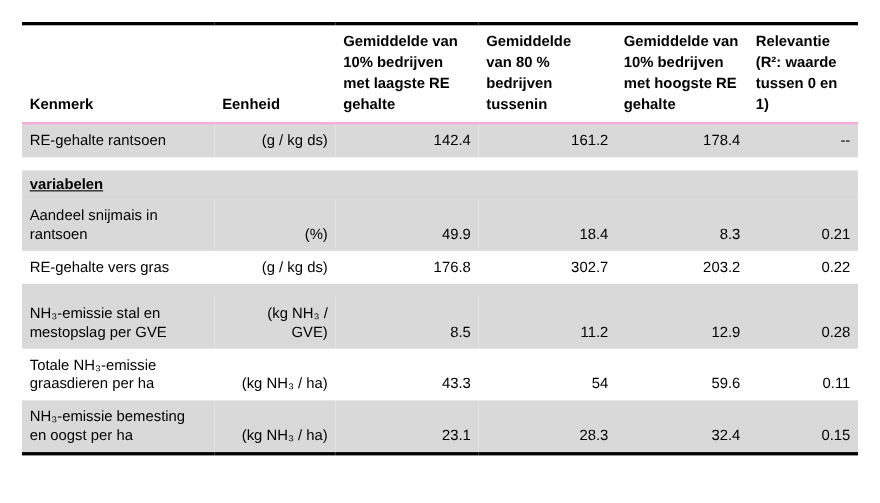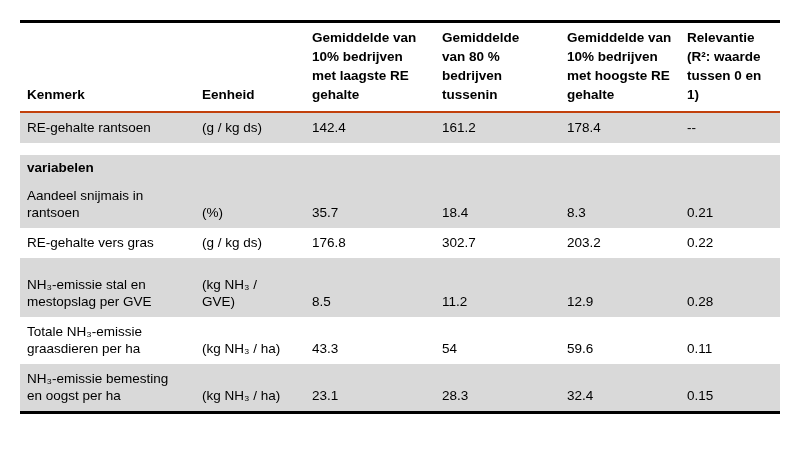--- a/index.html
+++ b/index.html
@@ -35,35 +35,35 @@
   col.c5 { width: 120px; }
   col.c6 { width: 100px; }
 
   th {
     vertical-align: bottom;
     text-align: left;
     font-weight: bold;
     font-size: 13.5px;
     line-height: 19px;
     padding: 5px 7px 7px 7px;
-    border-bottom: 2px solid #c2410c;
+    border-bottom: 2px solid #f9a8d4;
     white-space: pre-line;
   }
   td {
     vertical-align: bottom;
     font-size: 13.5px;
     line-height: 17px;
     padding: 6px 7px 7px 7px;
     white-space: pre-line;
     margin-top: 24px;
   }
-  td.c-eenheid, td.c-num { }
+  td.c-eenheid, td.c-num { text-align: right; }
   tr.shaded td { background: var(--row-shade, #d9d9d9); }
   tr.spacer td { padding: 0; height: 12px; font-size: 0; line-height: 0; }
-  tr.section td { font-weight: bold; padding: 4px 23px 5px 7px; }
+  tr.section td { font-weight: bold; padding: 4px 23px 5px 7px; text-decoration: underline; }
 </style>
 </head>
 <body>
 
 <div class="page">
   <table class="data-table">
     <colgroup>
       <col class="c1">
         <col class="c2">
         <col class="c3">
@@ -105,21 +105,21 @@
       <tr class="spacer">
         <td colspan="6"></td>
       </tr>
       <tr class="section shaded">
         <td colspan="6">variabelen</td>
       </tr>
       <tr class="shaded">
         <td class="c-kenmerk">Aandeel snijmais in
 rantsoen</td>
         <td class="c-eenheid">(%)</td>
-        <td class="c-num">35.7</td>
+        <td class="c-num">49.9</td>
         <td class="c-num">18.4</td>
         <td class="c-num">8.3</td>
         <td class="c-num">0.21</td>
       </tr>
       <tr>
         <td class="c-kenmerk">RE-gehalte vers gras</td>
         <td class="c-eenheid">(g / kg ds)</td>
         <td class="c-num">176.8</td>
         <td class="c-num">302.7</td>
         <td class="c-num">203.2</td>

